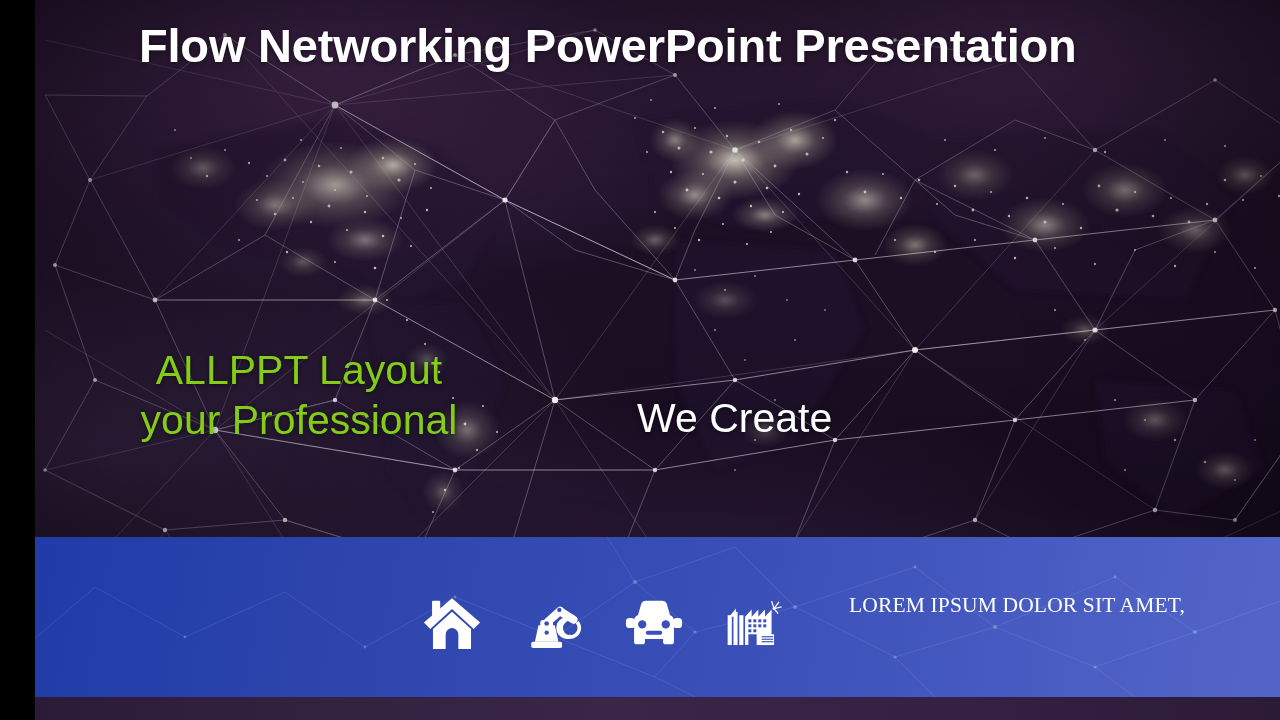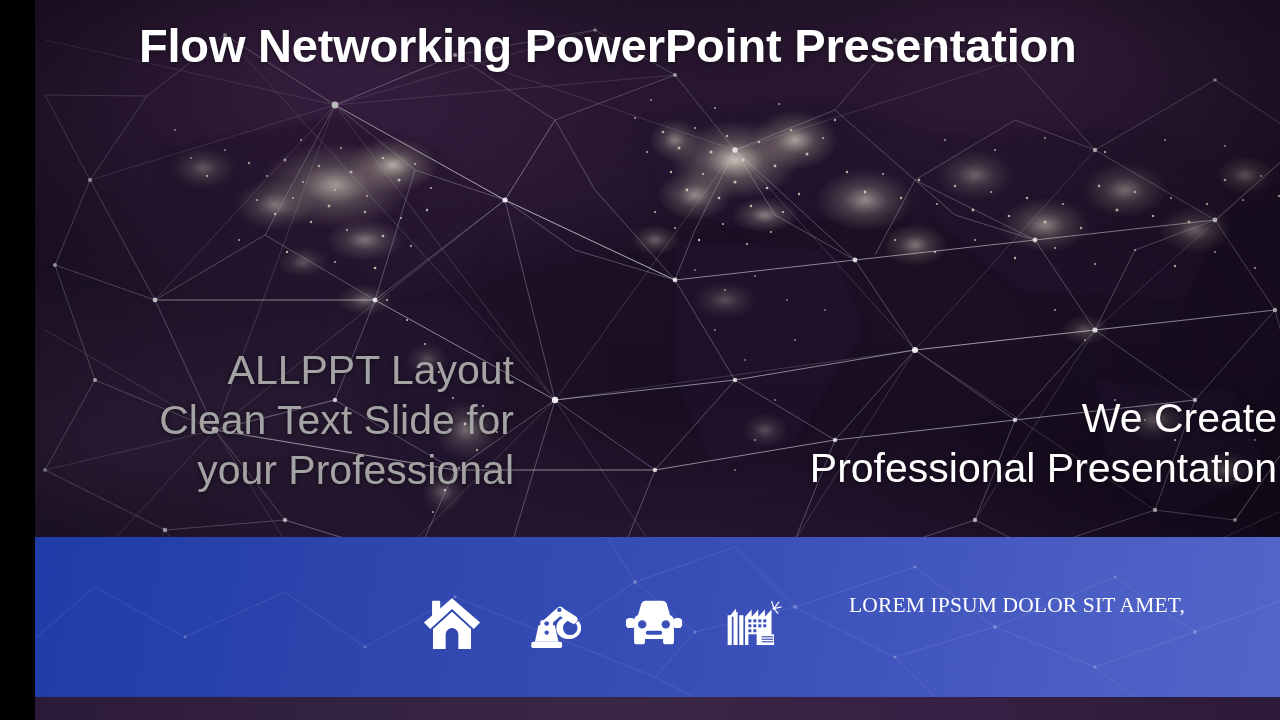--- a/index.html
+++ b/index.html
@@ -57,33 +57,33 @@
   }
 
   
   .lead-left {
     position: absolute;
     left: 49px;
     top: 345px;
     width: 430px;
     font-size: 41px;
     line-height: 50px;
-    color: #a3a3a3;
-    text-align: right;
+    color: #84cc16;
+    text-align: center;
     text-shadow: 0 1px 5px rgba(0,0,0,0.5);
   }
   .lead-right {
     position: absolute;
     right: 38px;
     top: 393px;
     width: 640px;
     font-size: 41px;
     line-height: 50px;
     color: #ffffff;
-    text-align: right;
+    text-align: left;
     text-shadow: 0 1px 5px rgba(0,0,0,0.5);
   }
   .lead-left div, .lead-right div { white-space: nowrap; }
 
   
   .band {
     position: absolute;
     left: 0;
     top: 537px;
     width: 1280px;
@@ -493,27 +493,25 @@
       <circle cx="700" cy="380" r="2.2" opacity="0.75"></circle>
     </g>
   </svg>
 
   <div class="bg-vignette"></div>
 
   <div class="title">Flow Networking PowerPoint Presentation</div>
 
   <div class="lead-left">
     <div>ALLPPT Layout</div>
-    <div>Clean Text Slide for</div>
     <div>your Professional</div>
   </div>
 
   <div class="lead-right">
     <div>We Create</div>
-    <div>Professional Presentation</div>
   </div>
 
   <div class="band">
     <svg class="band-mesh" viewBox="0 0 1280 160" preserveAspectRatio="none">
       <g stroke="#ffffff" stroke-width="0.7" opacity="0.28" fill="none">
         <path d="M560,-20 L600,45 L700,10 L760,70 L660,95 L600,45"></path>
         <path d="M760,70 L880,30 L960,90 L860,120 L760,70"></path>
         <path d="M960,90 L1080,40 L1160,95 L1060,130 L960,90"></path>
         <path d="M1160,95 L1270,55"></path>
         <path d="M600,45 L520,100 L620,140 L660,95"></path>

